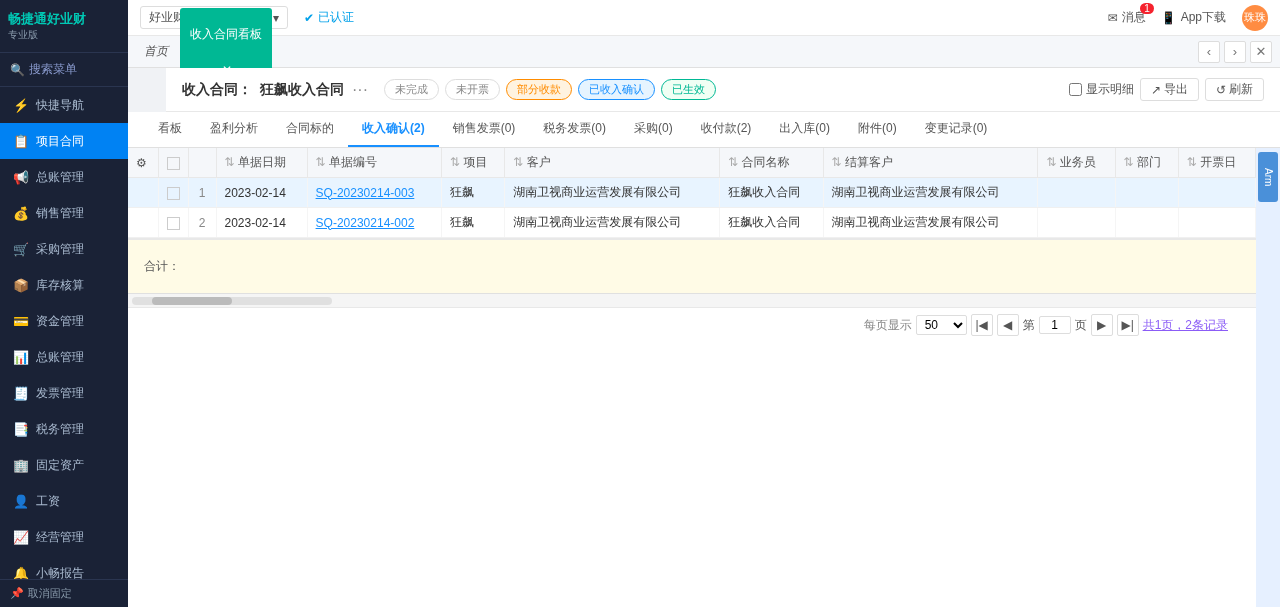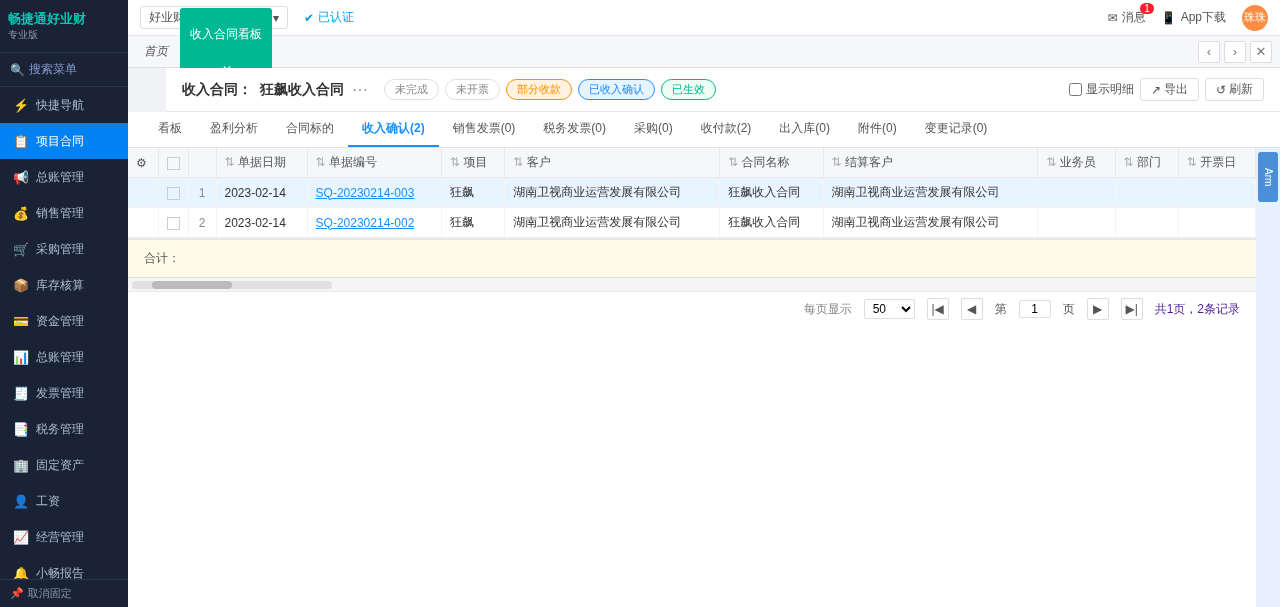--- a/index.html
+++ b/index.html
@@ -64,35 +64,35 @@
     .data-table th { background: #f5f7fa; border-bottom: 1px solid #e8e8e8; border-right: 1px solid #e8e8e8; padding: 6px 8px; text-align: left; white-space: nowrap; color: #555; font-weight: normal; position: sticky; top: 0; z-index: 1; }
     .data-table td { border-bottom: 1px solid #f0f0f0; border-right: 1px solid #f5f5f5; padding: 6px 8px; white-space: nowrap; }
     .data-table tr.selected td { background: #e8f4ff; }
     .col-link { color: #1890ff; cursor: pointer; text-decoration: underline; }
     .col-idx { color: #888; text-align: center; }
     .th-settings { width: 30px; text-align: center; }
     .th-check { width: 24px; }
     .checkbox { width: 13px; height: 13px; border: 1px solid #ccc; display: inline-block; cursor: pointer; vertical-align: middle; }
 
     
-    .bottom-bar { background: #fffbe6; border-top: 2px solid #e8e8e8; padding: 10px 16px; display: flex; align-items: center; min-height: 32px; }
+    .bottom-bar { background: #fffbe6; border-top: 2px solid #e8e8e8; padding: 18px 16px; display: flex; align-items: center; min-height: 32px; }
     .total-label { font-size: 12px; color: #555; }
 
     
     .scrollbar-row { background: #f5f5f5; border-top: 1px solid #e0e0e0; height: 14px; display: flex; align-items: center; padding: 2px 4px; }
     .scrollbar-track { background: #e0e0e0; border-radius: 4px; height: 8px; width: 200px; position: relative; }
     .scrollbar-thumb { background: #bbb; border-radius: 4px; height: 8px; width: 80px; position: absolute; left: 20px; }
 
     
-    .pagination { background: #fff; border-top: 1px solid #e8e8e8; padding: 6px 16px; display: flex; align-items: center; justify-content: flex-end; gap: 12px; font-size: 12px; color: #555; }
+    .pagination { background: #fff; border-top: 1px solid #e8e8e8; padding: 6px 28px; display: flex; align-items: center; justify-content: flex-end; gap: 4px; font-size: 12px; color: #555; }
     .page-label { color: #888; }
     .page-select { border: 1px solid #ddd; border-radius: 2px; padding: 1px 4px; font-size: 12px; background: #fff; cursor: pointer; }
     .page-btn { width: 22px; height: 22px; border: 1px solid #ddd; border-radius: 2px; display: flex; align-items: center; justify-content: center; cursor: pointer; background: #fff; color: #555; }
     .page-input { width: 32px; border: 1px solid #ddd; border-radius: 2px; text-align: center; font-size: 12px; padding: 1px 2px; }
-    .page-total { color: #4c1d95; }
+    .page-total { color: #8b5cf6; text-decoration: underline; }
 
     
     .right-actions { width: 24px; background: #e6f0ff; display: flex; flex-direction: column; align-items: center; padding: 4px 0; gap: 4px; }
     .right-action-btn { width: 20px; height: 50px; background: #4a90d9; color: #fff; border-radius: 3px; display: flex; align-items: center; justify-content: center; font-size: 10px; cursor: pointer; writing-mode: vertical-rl; text-orientation: mixed; }
   </style>
 </head>
 <body>
 
 <div class="sidebar">
   <div class="sidebar-logo">

